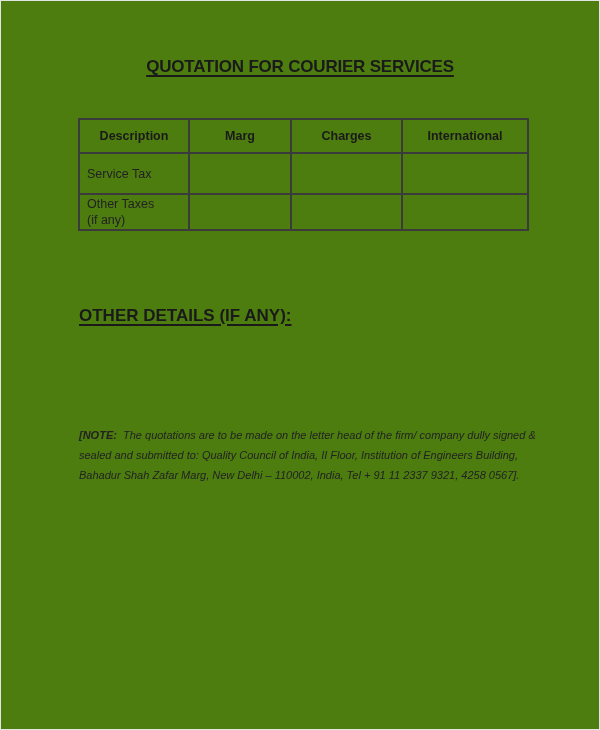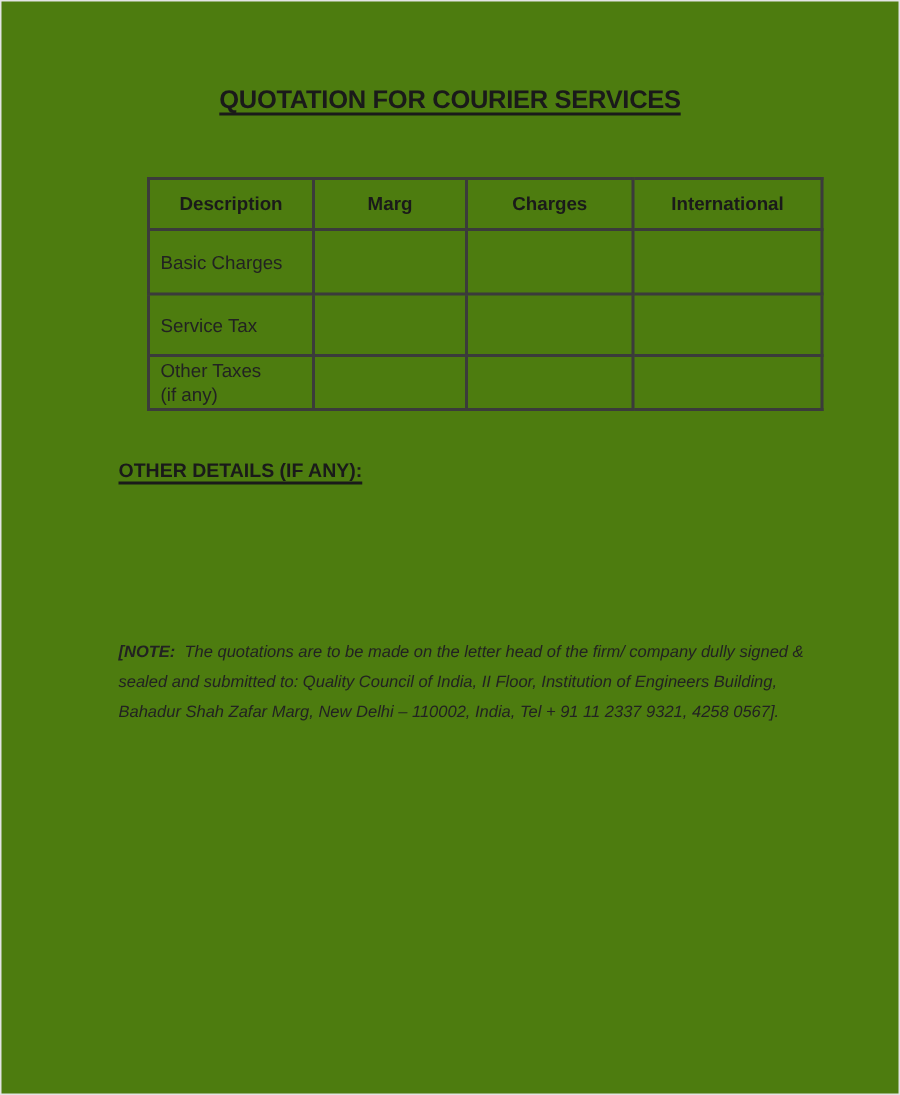--- a/index.html
+++ b/index.html
@@ -33,21 +33,20 @@
     text-underline-offset: 3px;
     color: #1a1a1a;
   }
   table.quote-table {
     position: absolute;
     left: 77px;
     top: 117px;
     width: 449px;
     border-collapse: collapse;
     table-layout: fixed;
-    margin-left: 20px;
   }
   .quote-table th,
   .quote-table td {
     border: 2px solid #3b3b3b;
     box-sizing: border-box;
     font-size: 12.5px;
     vertical-align: middle;
   }
   .quote-table thead tr { height: 34px; }
   .quote-table tbody tr.r0 { height: 43px; }
@@ -66,21 +65,21 @@
     color: #222222;
   }
   .quote-table td.val {
     text-align: center;
   }
   .other-details {
     position: absolute;
     left: 78px;
     top: 305px;
     margin: 0;
-    font-size: 13px;
+    font-size: 17px;
     font-weight: bold;
     text-decoration: underline;
     text-decoration-thickness: 2px;
     text-underline-offset: 3px;
     color: #1a1a1a;
   }
   .note {
     position: absolute;
     left: 78px;
     top: 424px;
@@ -114,26 +113,20 @@
     </colgroup>
     <thead>
       <tr>
         <th>Description</th>
         <th>Marg</th>
         <th>Charges</th>
         <th>International</th>
       </tr>
     </thead>
     <tbody>
-      <tr class="r0">
-        <td class="desc">Basic Charges</td>
-        <td class="val"></td>
-        <td class="val"></td>
-        <td class="val"></td>
-      </tr>
       <tr class="r1">
         <td class="desc">Service Tax</td>
         <td class="val"></td>
         <td class="val"></td>
         <td class="val"></td>
       </tr>
       <tr class="r2">
         <td class="desc">Other Taxes
 (if any)</td>
         <td class="val"></td>

